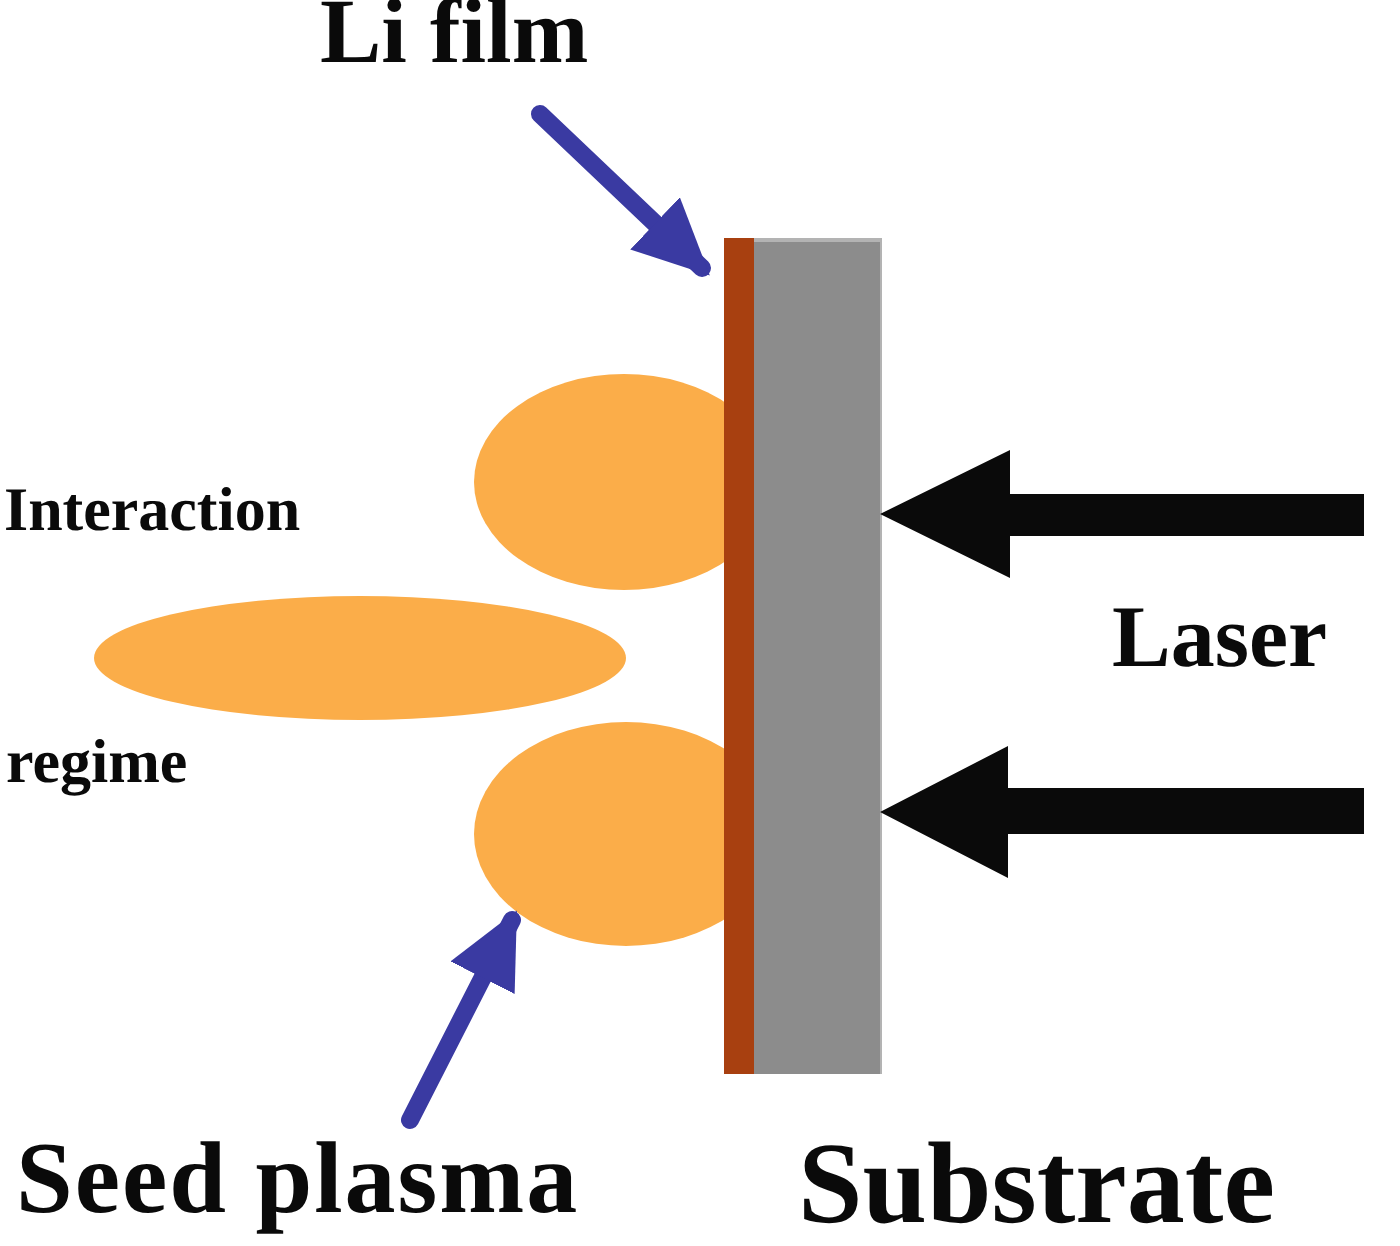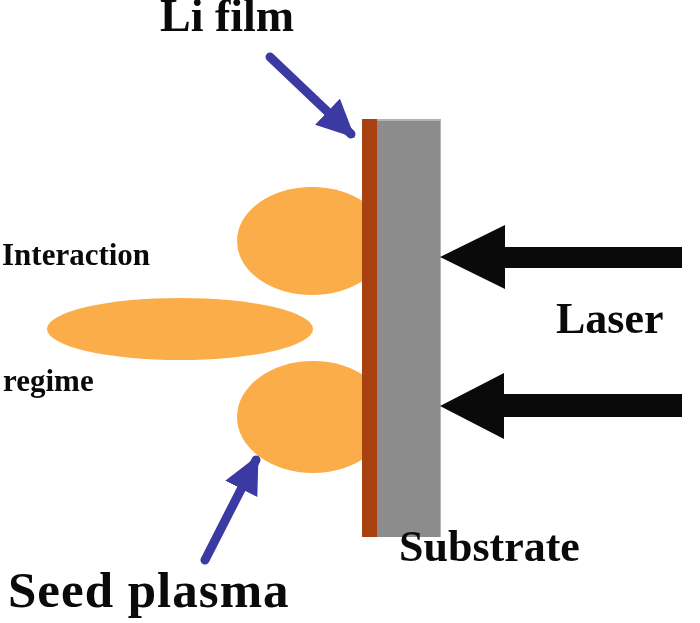--- a/index.html
+++ b/index.html
@@ -35,21 +35,21 @@
   #arrow-layer{left:0;top:0;width:700px;height:623px;z-index:3;pointer-events:none;}
   .black-arrow{fill:var(--ink-black);stroke:none;}
   .blue-arrow{stroke:var(--arrow-blue);stroke-width:9;fill:none;stroke-linecap:round;}
   .blue-head{fill:var(--arrow-blue);}
   .label{z-index:4;}
   #li-film-label{left:160px;top:-7px;font-size:46px;}
   #interaction-label-line1{left:2px;top:239px;font-size:31px;}
   #interaction-label-line2{left:3px;top:365px;font-size:31px;}
   #seed-plasma-label{left:8px;top:565px;font-size:51px;letter-spacing:1px;}
   #laser-label{left:556px;top:297px;font-size:44px;}
-  #substrate-label{left:399px;top:525px;font-size:44px;}
+  #substrate-label{left:399px;top:563px;font-size:58px;}
   #plume-top{left:237px;top:187px;width:150px;height:108px;}
   #plume-middle{left:47px;top:298px;width:266px;height:62px;}
   #plume-bottom{left:237px;top:361px;width:152px;height:112px;}
 </style>
 </head>
 <body>
 
 <div id="canvas">
 
   <div class="abs plume" id="plume-top"></div>

